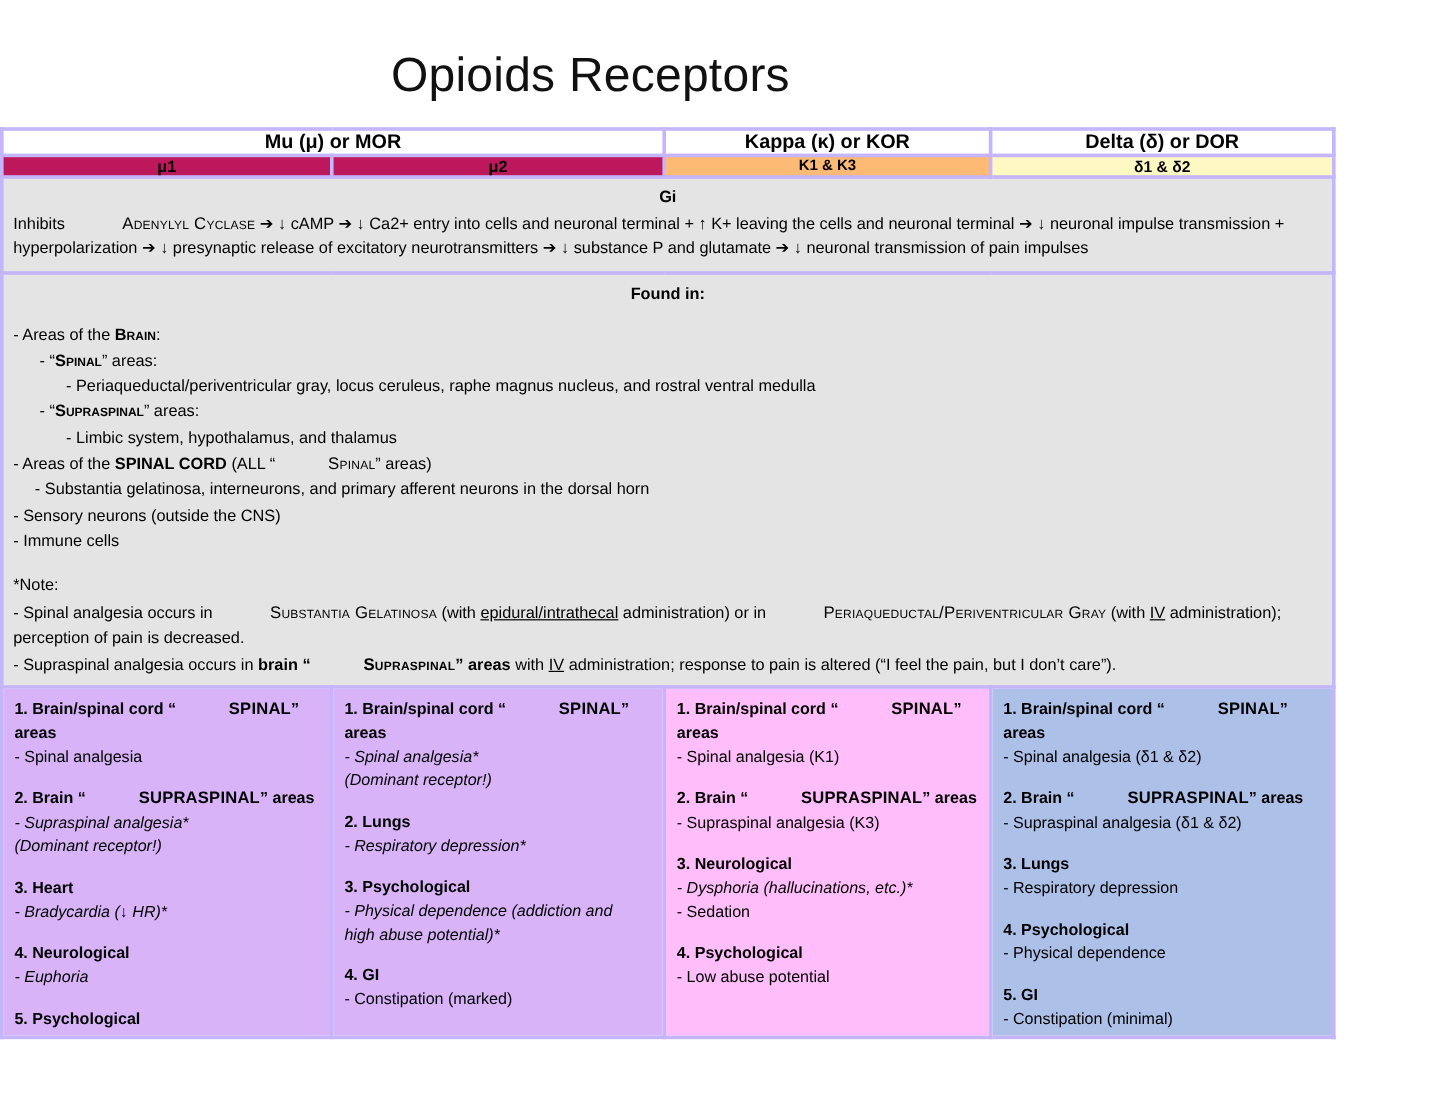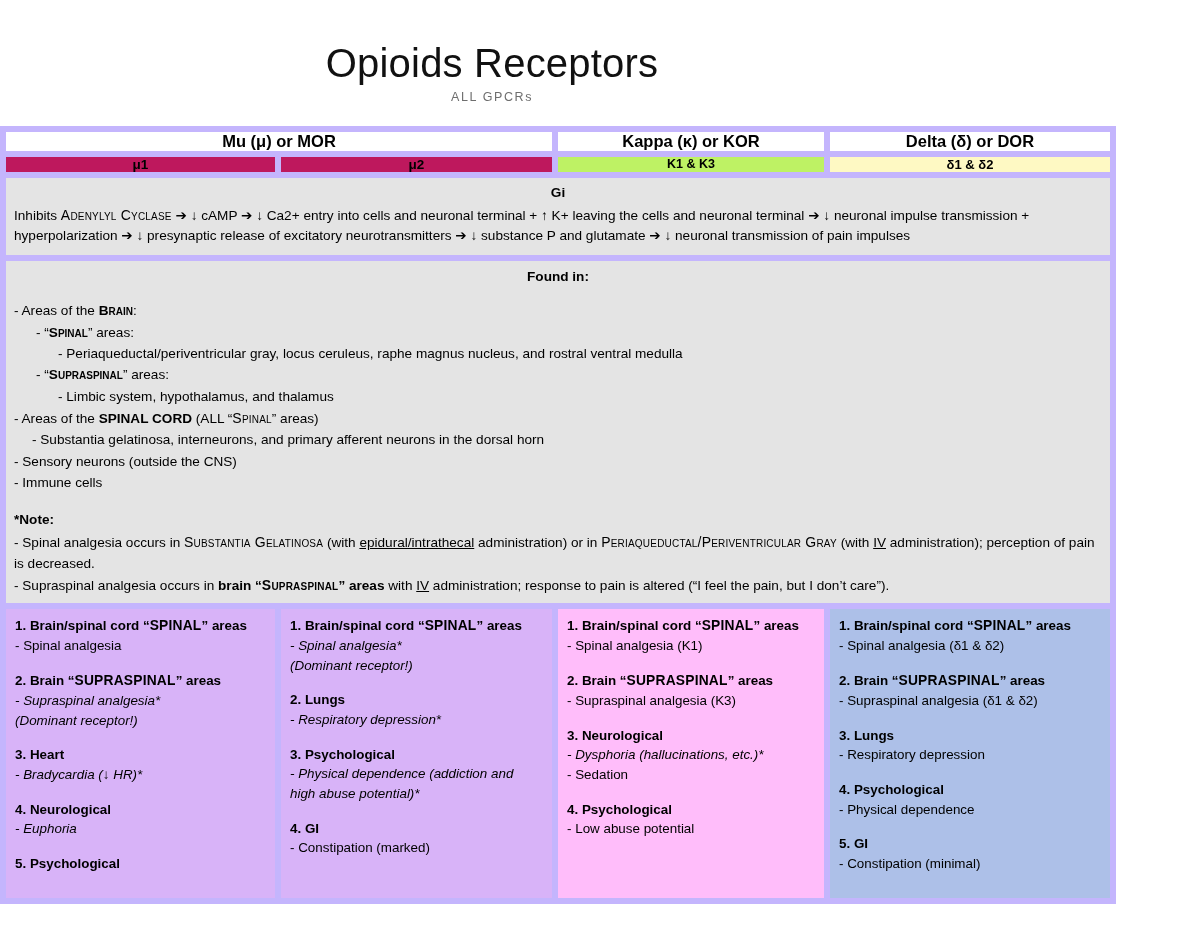--- a/index.html
+++ b/index.html
@@ -23,70 +23,69 @@
     font-weight:400;
   }
 
   
   .tbl{
     width:1110px;margin:22px auto 0 auto;
     border-collapse:collapse;
     table-layout:fixed;
   }
   .tbl td{
-    border:6px solid #c4b5fd;
+    border:3px solid #c4b5fd;
     vertical-align:top;
     padding:0;
   }
   .hdr{
     text-align:center;font-weight:bold;font-size:16.5px;
     padding:6px 4px 7px 4px;background:#ffffff;
   }
   .sub{
     text-align:center;font-weight:bold;font-size:13.5px;
     padding:4px 4px 5px 4px;
   }
   .sub-mu{background:#be185d;}
-  .sub-kappa{background:#bef264;font-size:12.5px;}
+  .sub-kappa{background:#fdba74;font-size:12.5px;}
   .sub-delta{background:#fef9c3;font-size:13px;}
 
   .gray{background:#E4E4E4;}
 
   .gi-cell{padding:5px 8px 8px 8px;font-size:13.6px;line-height:1.52;}
   .gi-head{text-align:center;font-weight:bold;font-size:13.6px;margin-bottom:1px;}
   .found-cell{padding:5px 8px 6px 8px;font-size:13.6px;line-height:1.57;}
   .found-head{text-align:center;font-weight:bold;margin-bottom:13px;}
-  .sc{font-variant:small-caps;font-size:1.03em;letter-spacing:.2px;}
+  .sc{font-variant:small-caps;font-size:1.03em;letter-spacing:.2px;margin-left:44px;}
   .scb{font-variant:small-caps;font-weight:bold;}
   .ital{font-style:italic;}
   .u{text-decoration:underline;}
   .ind1{padding-left:22px;}
   .ind2{padding-left:44px;}
   .ind3{padding-left:18px;}
   .spacer{height:16px;}
-  .note-head{font-weight:bold;}
+  .note-head{font-weight:normal;}
 
   
   .col{padding:7px 9px 0 9px;font-size:13.4px;line-height:1.47;height:282px;overflow:hidden;}
   .col-mu1{background:#D8B3F8;}
   .col-mu2{background:#D8B3F8;}
   .col-kappa{background:#FFBDFA;}
   .col-delta{background:#ADC0E8;}
   .grp{font-weight:bold;}
   .itm{}
   .gap{height:15px;}
 </style>
 </head>
 <body>
 
 <div class="page">
 
   <div class="title-wrap">
     <div class="title">Opioids Receptors</div>
-    <div class="subtitle">ALL GPCRs</div>
   </div>
 
   <table class="tbl">
     <colgroup>
       <col style="width:275px">
       <col style="width:277px">
       <col style="width:272px">
       <col style="width:286px">
     </colgroup>
     <tbody>

